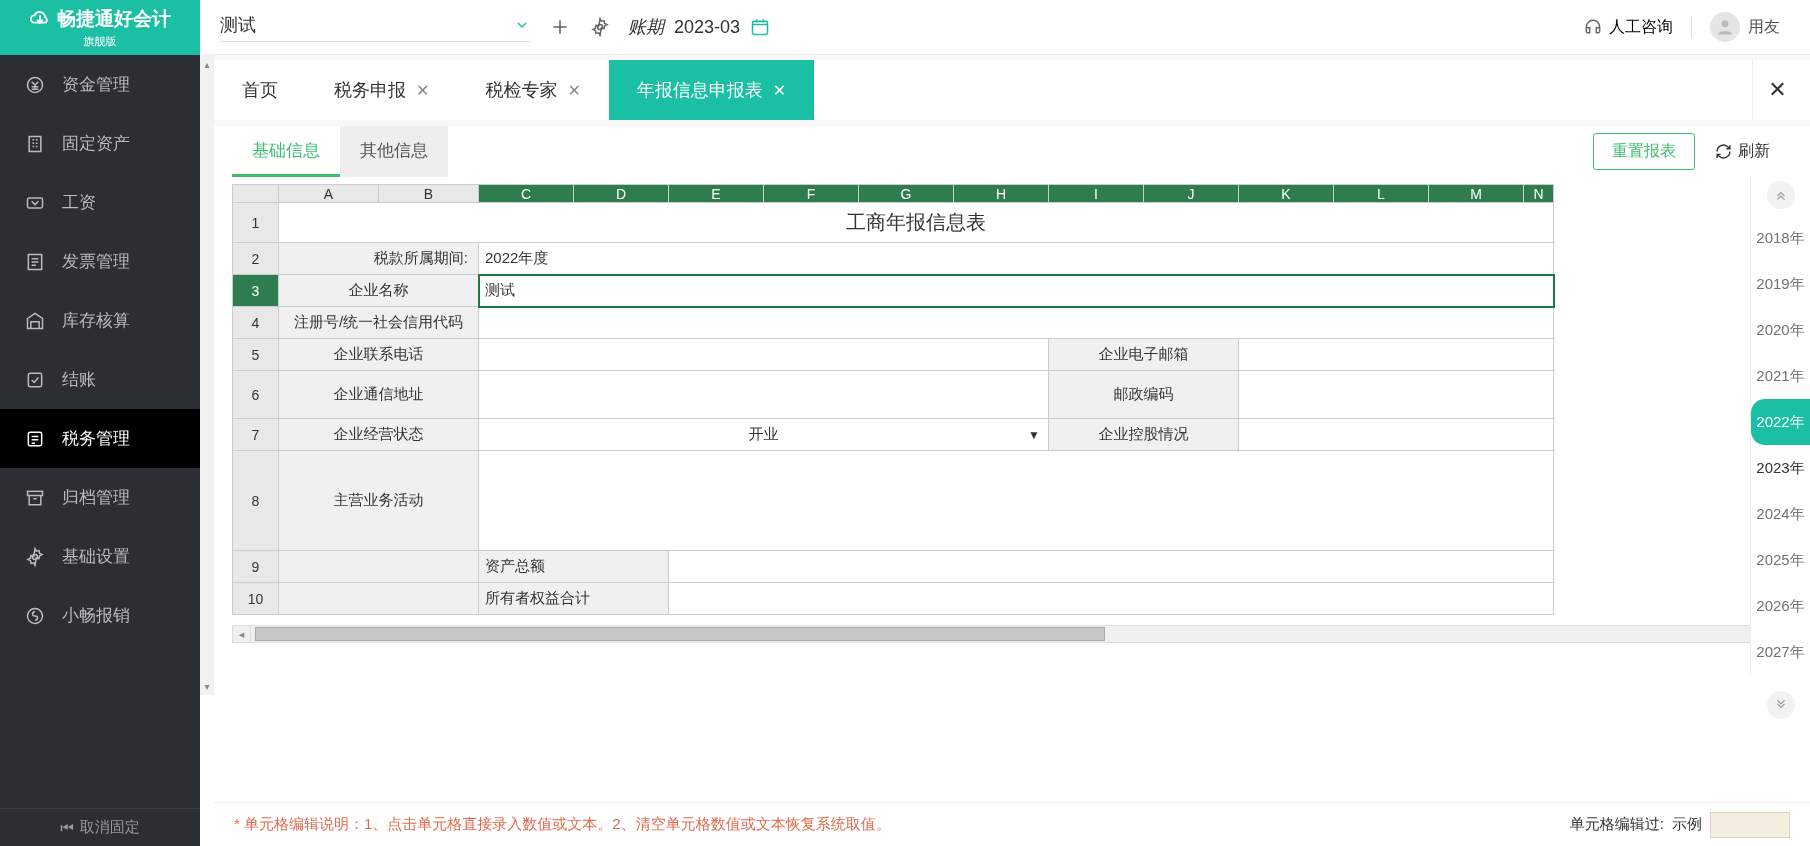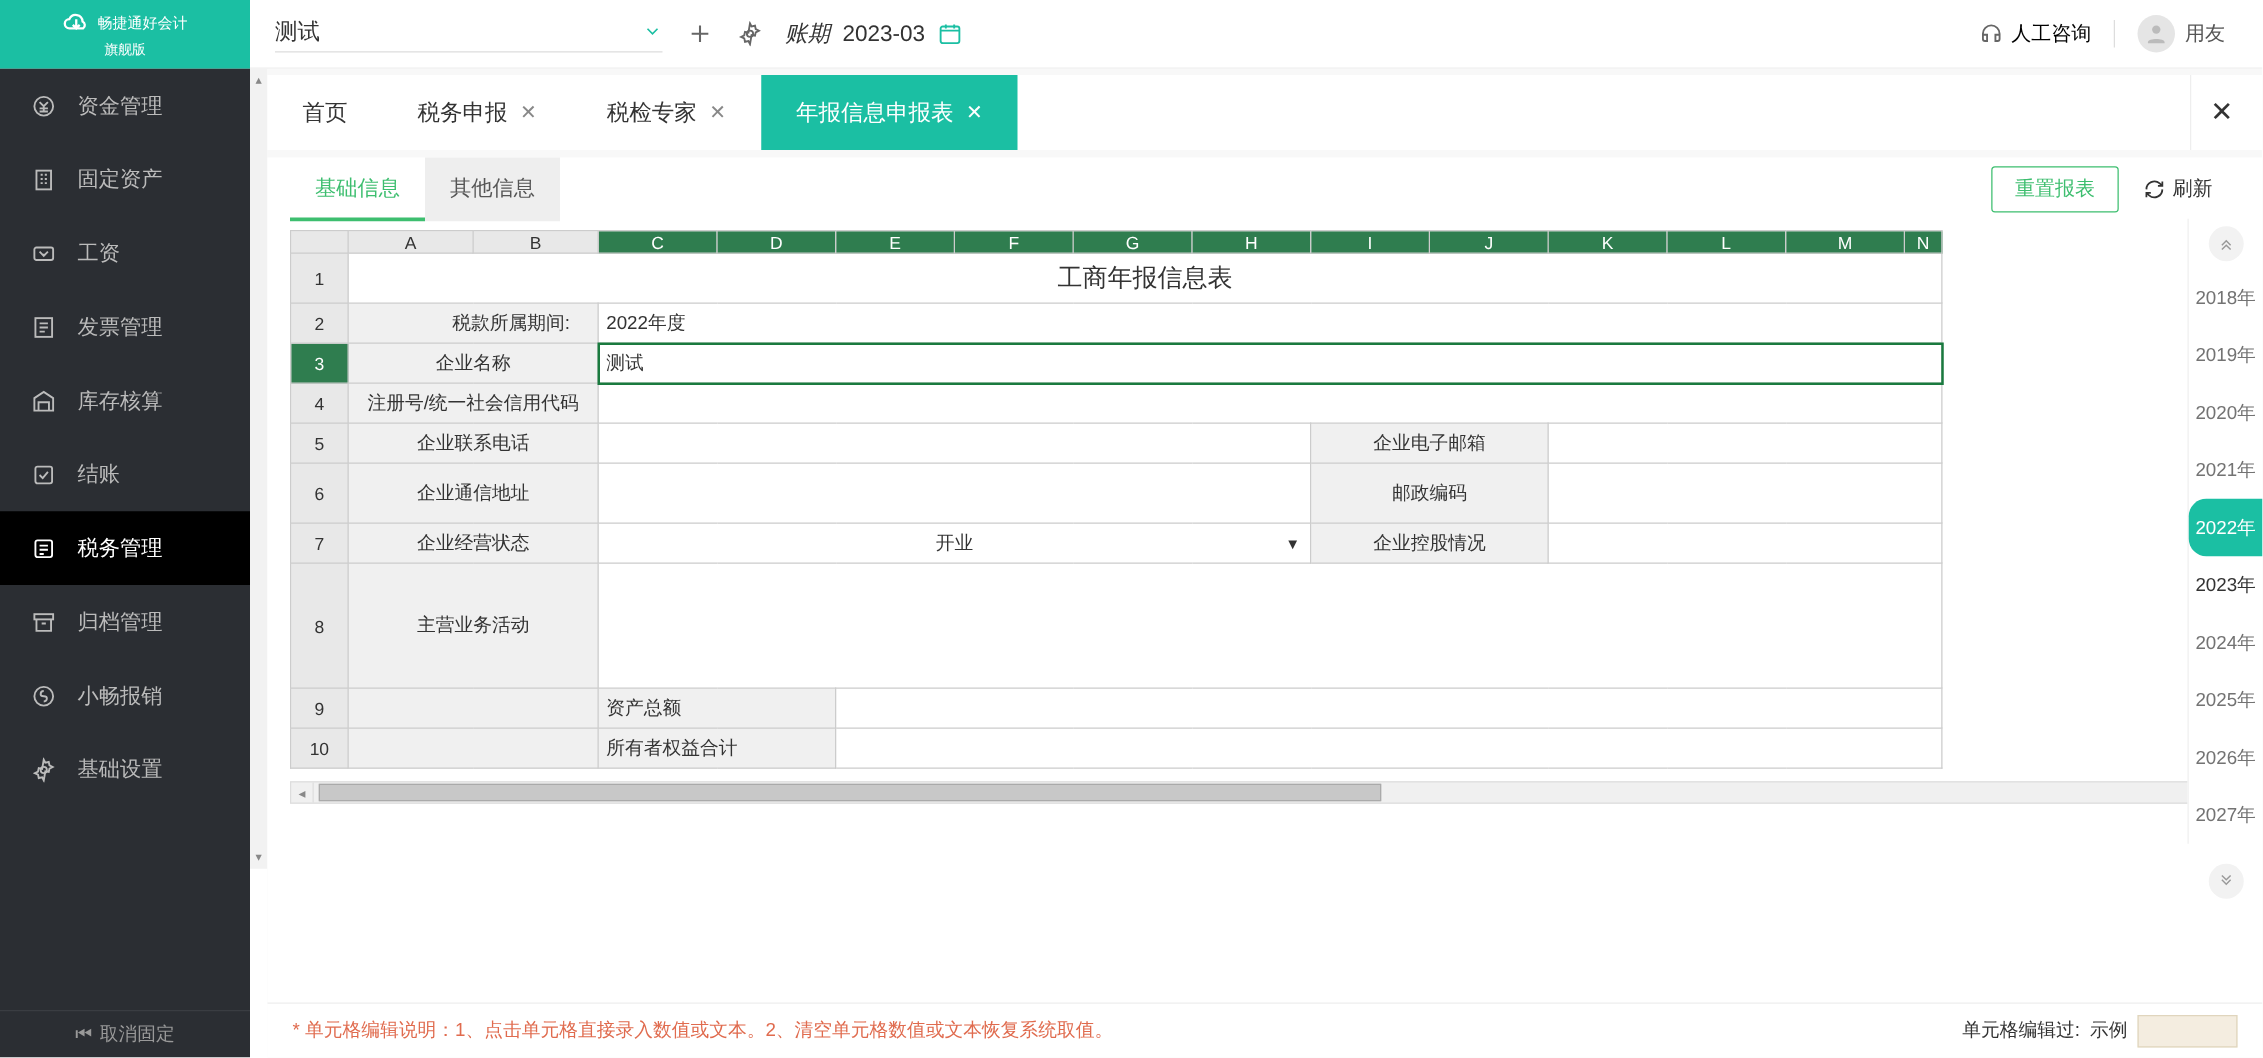--- a/index.html
+++ b/index.html
@@ -3,21 +3,21 @@
 <meta charset="utf-8">
 <style>
 * { margin: 0; padding: 0; box-sizing: border-box; font-family: "Microsoft YaHei", Arial, sans-serif; }
 body { background: #fff; overflow: hidden; width: 1810px; height: 846px; position: relative; }
 
 
 .header { height: 55px; background: #fff; display: flex; align-items: center; border-bottom: 1px solid #eee; }
 .logo-area { width: 200px; height: 55px; background: #1BBFA3; color: #fff; display: flex; flex-direction: column; align-items: center; justify-content: center; }
 .logo-area .logo-row { display: flex; align-items: center; gap: 6px; }
 .logo-area .logo-icon { width: 22px; height: 22px; }
-.logo-area .logo-text { font-size: 12px; font-weight: 400; }
+.logo-area .logo-text { font-size: 19px; font-weight: 700; }
 .logo-area .logo-sub { font-size: 11px; margin-top: 2px; }
 .company-select { display: flex; align-items: center; margin-left: 20px; width: 310px; border-bottom: 1px solid #ddd; padding-bottom: 4px; }
 .company-select .name { font-size: 18px; color: #333; flex: 1; }
 .company-select .chevron { color: #1BBFA3; font-size: 16px; }
 .header-icons { display: flex; align-items: center; gap: 20px; margin-left: 20px; }
 .header-icons .icon { color: #666; font-size: 20px; cursor: pointer; }
 .period-area { display: flex; align-items: center; margin-left: 18px; gap: 10px; }
 .period-area .label { font-size: 18px; color: #333; font-style: italic; }
 .period-area .value { font-size: 18px; color: #333; }
 .period-area .cal-icon { color: #1BBFA3; font-size: 18px; }
@@ -235,34 +235,34 @@
         <svg width="20" height="20" viewBox="0 0 24 24" stroke="currentColor" stroke-width="1.8" fill="none">
           <rect x="3" y="4" width="18" height="5"></rect>
           <path d="M5 9v11h14V9M10 13h4"></path>
         </svg>
       </span>
       <span>归档管理</span>
     </div>
     <div class="sidebar-item">
       <span class="icon">
         <svg width="20" height="20" viewBox="0 0 24 24" stroke="currentColor" stroke-width="1.8" fill="none">
+          <circle cx="12" cy="12" r="3"></circle>
+          <path d="M12 2l1.5 3 3.3-.7.7 3.3 3 1.5-3 1.5-.7 3.3-3.3-.7L12 22l-1.5-3-3.3.7-.7-3.3L3.5 15l3-1.5.7-3.3 3.3.7z"></path>
+        </svg>
+      </span>
+      <span>基础设置</span>
+    </div>
+    <div class="sidebar-item">
+      <span class="icon">
+        <svg width="20" height="20" viewBox="0 0 24 24" stroke="currentColor" stroke-width="1.8" fill="none">
           <circle cx="12" cy="12" r="9"></circle>
           <path d="M12 7a3 3 0 00-3 3c0 2 3 2 3 2s3 0 3 2a3 3 0 01-3 3"></path>
         </svg>
       </span>
       <span>小畅报销</span>
-    </div>
-    <div class="sidebar-item">
-      <span class="icon">
-        <svg width="20" height="20" viewBox="0 0 24 24" stroke="currentColor" stroke-width="1.8" fill="none">
-          <circle cx="12" cy="12" r="3"></circle>
-          <path d="M12 2l1.5 3 3.3-.7.7 3.3 3 1.5-3 1.5-.7 3.3-3.3-.7L12 22l-1.5-3-3.3.7-.7-3.3L3.5 15l3-1.5.7-3.3 3.3.7z"></path>
-        </svg>
-      </span>
-      <span>基础设置</span>
     </div>
     <div class="sidebar-footer">
       <span>⏮</span>
       <span>取消固定</span>
     </div>
   </div>
 <div class="sidebar-collapse">
   <div class="arrow">▴</div>
   <div class="track"></div>
   <div class="arrow bottom">▾</div>
@@ -328,21 +328,21 @@
           </tbody>
           <tbody>
             <tr style="height:40px">
               <th class="row-head">1</th>
               <td class="title-cell" colspan="14">工商年报信息表</td>
             </tr>
           </tbody>
           <tbody>
             <tr style="">
               <th class="row-head">2</th>
-              <td class="label-cell" colspan="2" style="text-align:right;padding-right:22px">税款所属期间:</td>
+              <td class="label-cell" colspan="2" style="text-align:right;padding-right:10px">税款所属期间:</td>
               <td class="left" colspan="12">2022年度</td>
             </tr>
           </tbody>
           <tbody>
             <tr style="">
               <th class="row-head sel">3</th>
               <td class="label-cell" colspan="2">企业名称</td>
               <td class="left selected" colspan="12">测试</td>
             </tr>
           </tbody>

